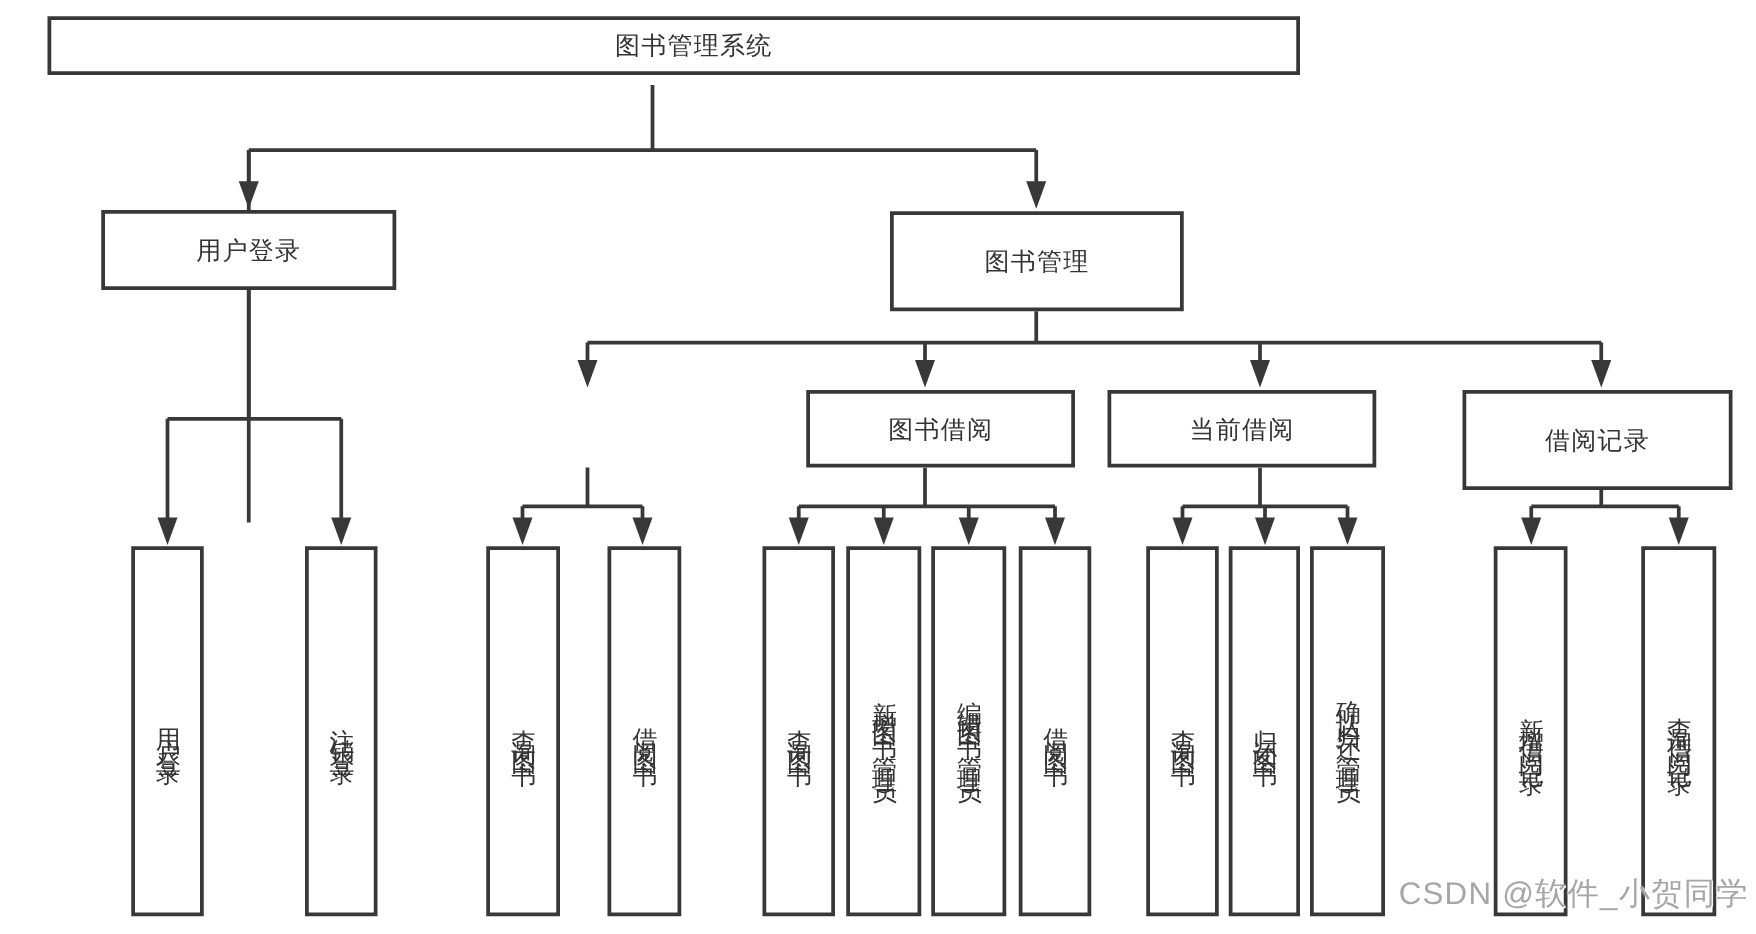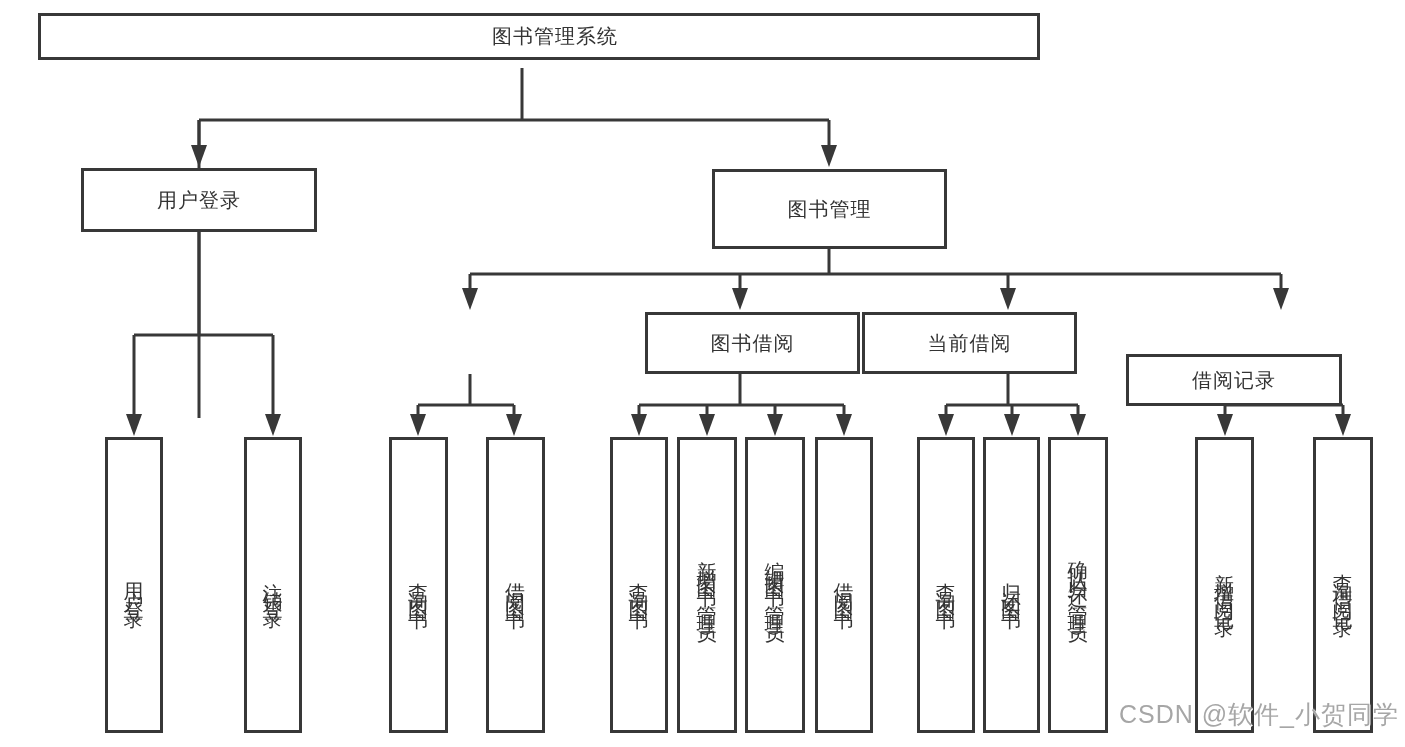--- a/index.html
+++ b/index.html
@@ -100,24 +100,24 @@
   <div class="hbox" style="left:81px;top:168px;width:236px;height:64px;">
     <span>用户登录</span>
   </div>
   <div class="hbox" style="left:712px;top:169px;width:235px;height:80px;">
     <span>图书管理</span>
   </div>
 
   <div class="hbox" style="left:633px;top:312px;width:215px;height:62px;margin-left:12px;">
     <span>图书借阅</span>
   </div>
-  <div class="hbox" style="left:862px;top:312px;width:215px;height:62px;">
+  <div class="hbox" style="left:886px;top:312px;width:215px;height:62px;">
     <span>当前借阅</span>
   </div>
-  <div class="hbox" style="left:1126px;top:312px;width:216px;height:52px;margin-top:42px;">
+  <div class="hbox" style="left:1170px;top:312px;width:216px;height:80px;">
     <span>借阅记录</span>
   </div>
 
   <div class="leaf" style="left:105px;width:58px;">
     <span class="vtext">用户登录</span>
   </div>
   <div class="leaf" style="left:244px;width:58px;">
     <span class="vtext">注销登录</span>
   </div>
 

